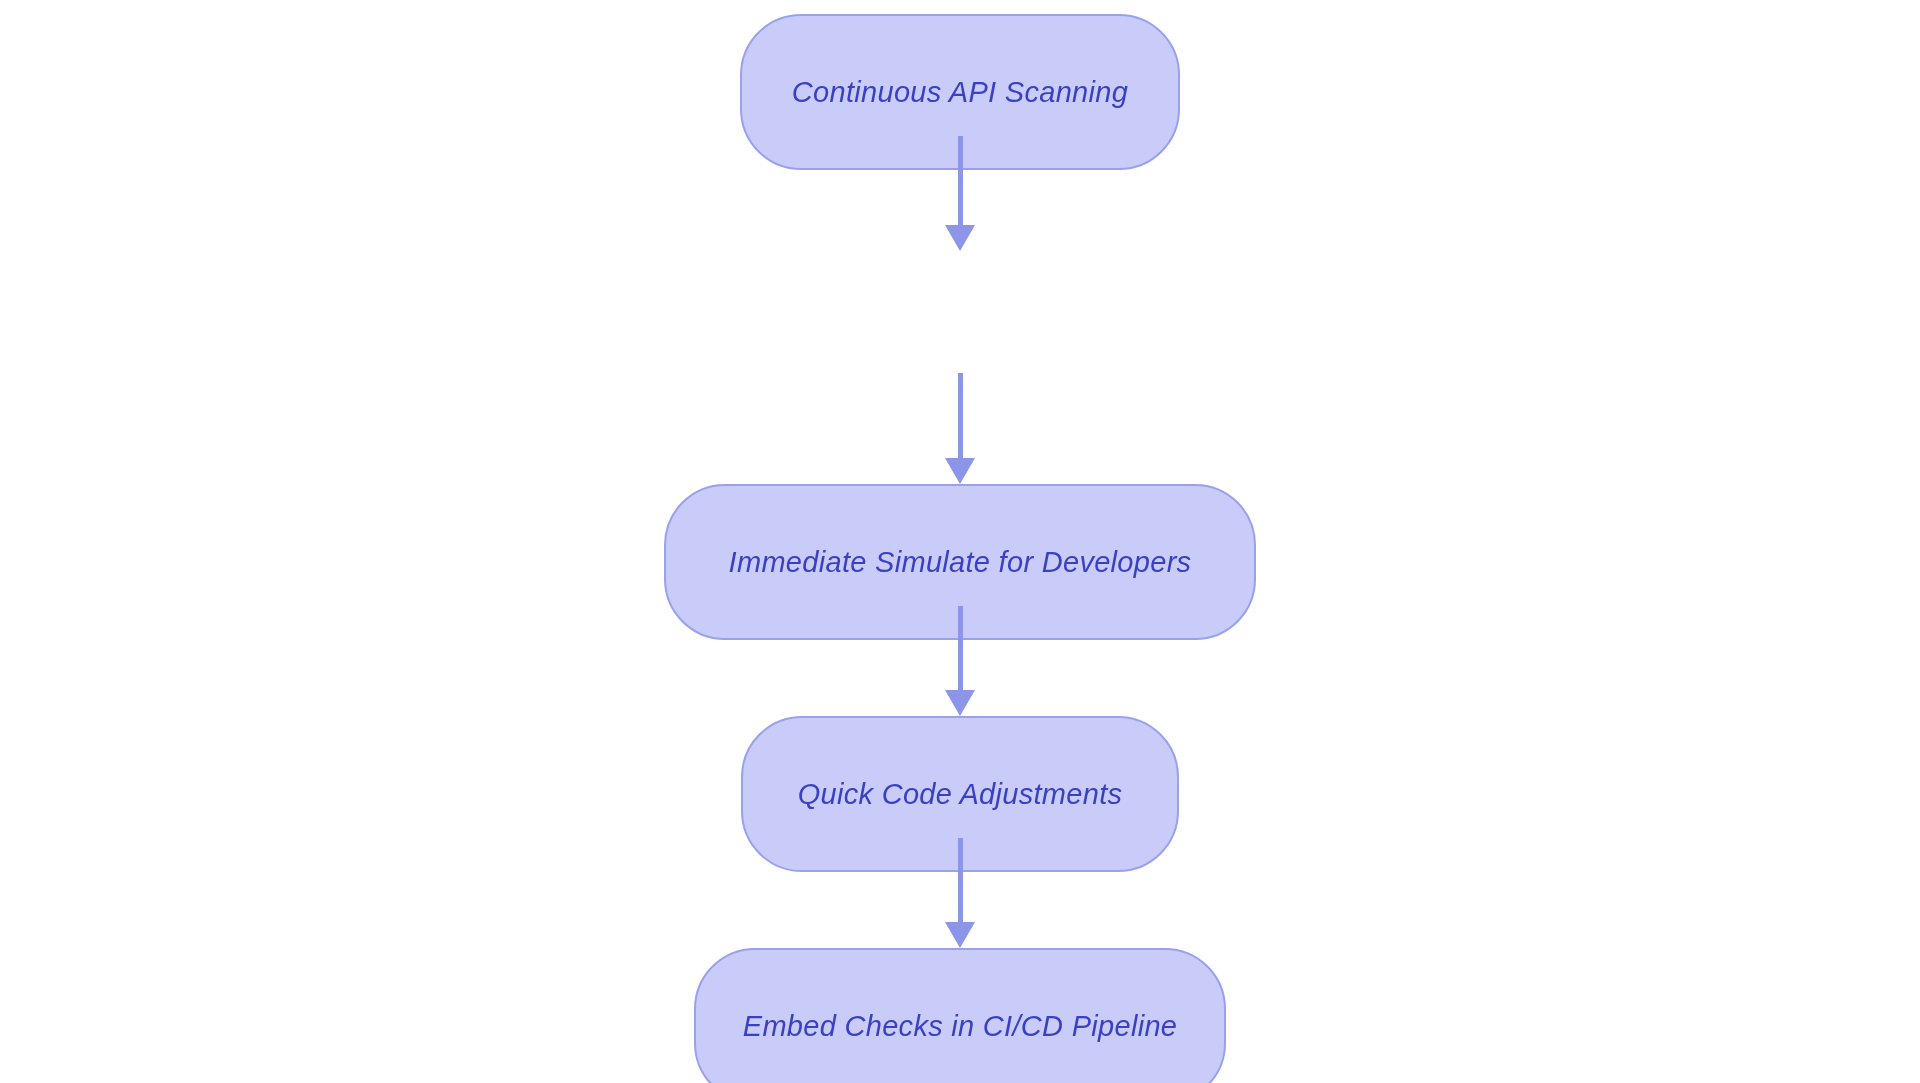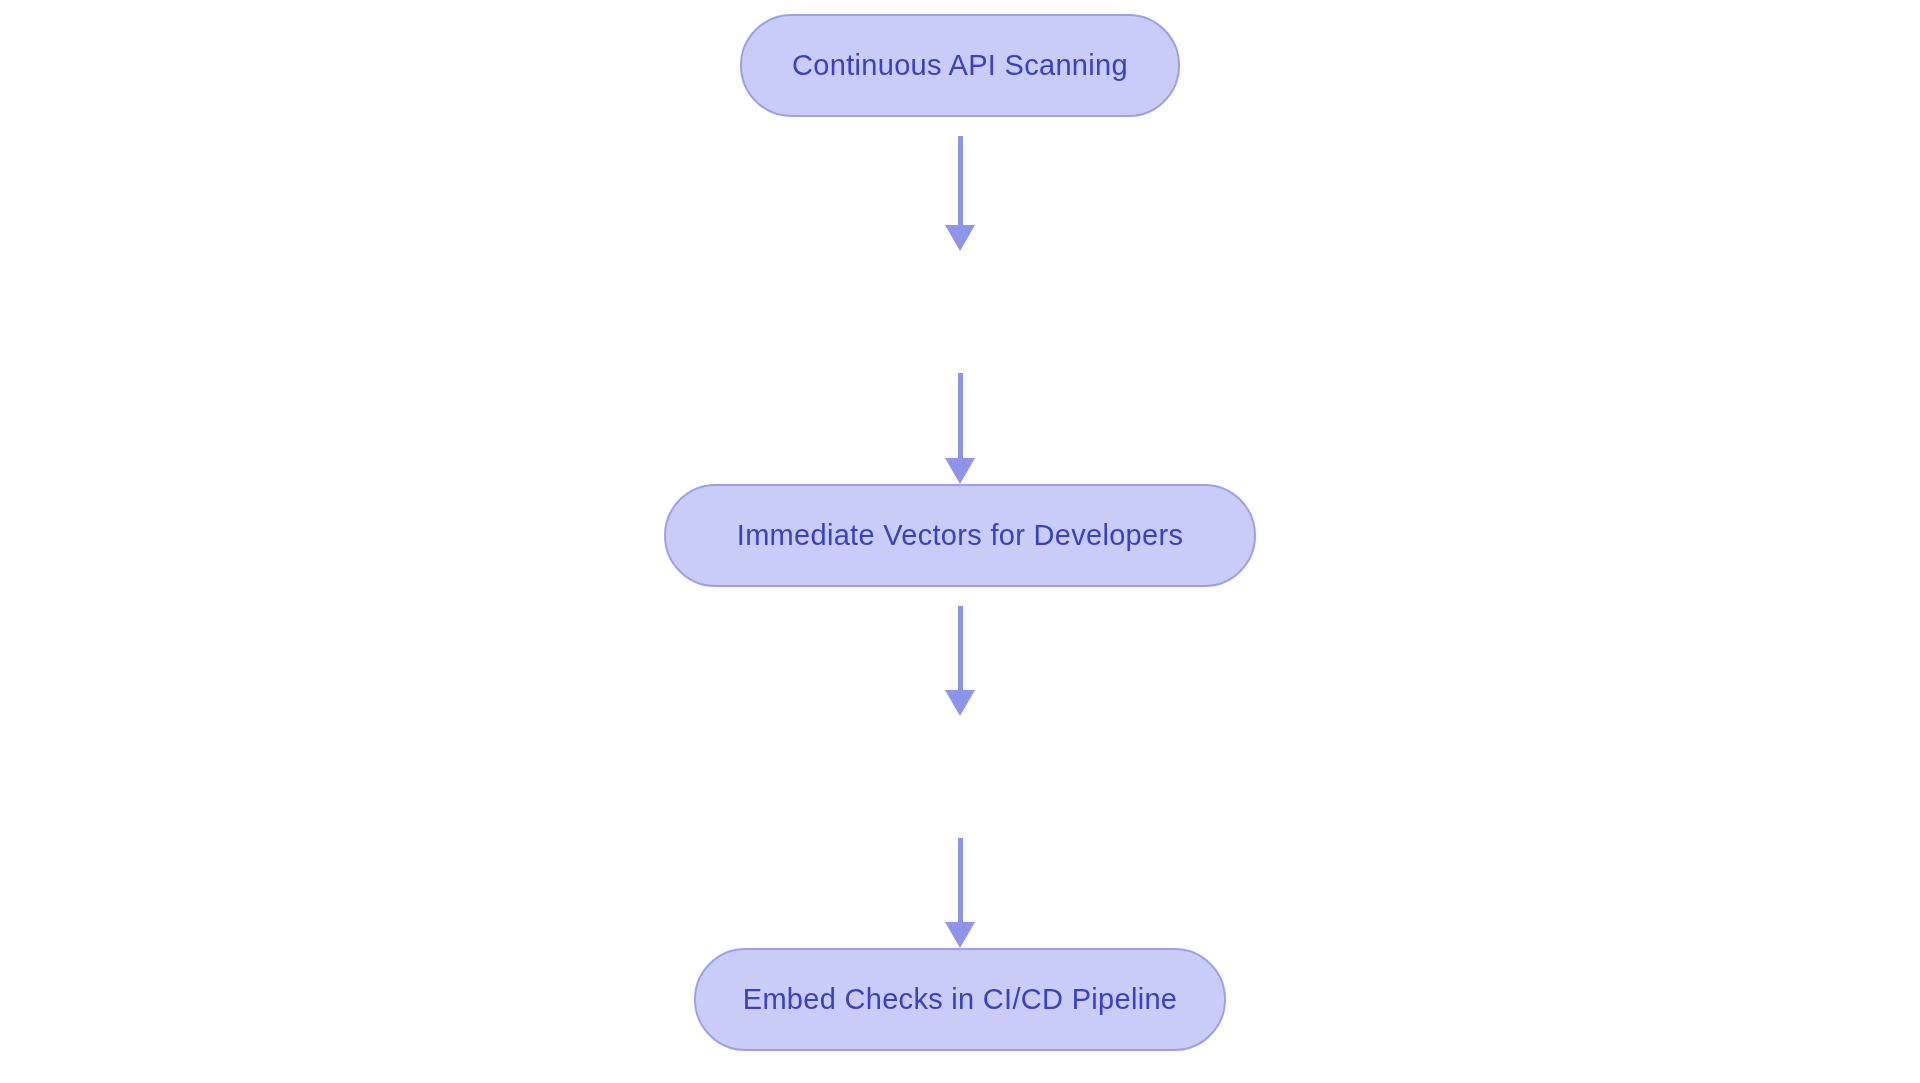--- a/index.html
+++ b/index.html
@@ -12,28 +12,29 @@
     position: relative;
     width: 1920px;
     height: 1083px;
     background: var(--background, #ffffff);
     overflow: hidden;
   }
   .node {
     position: absolute;
     left: 50%;
     transform: translateX(-50%);
-    height: 103px;
+    height: 156px;
     border-radius: 61px;
     background: var(--node-fill, #c9ccf8);
     border: 2px solid var(--node-border, #99a1ee);
     box-sizing: border-box;
     display: flex;
     align-items: center;
     justify-content: center;
+    font-style: italic;
   }
   .node-label {
     color: var(--node-text, #3a40c3);
     font-size: 29px;
     font-weight: 400;
     letter-spacing: 0.3px;
     white-space: nowrap;
   }
   .n1 { top: 14px;  width: 440px; }
   .n2 { top: 251px; width: 428px; }
@@ -82,28 +83,31 @@
     <div class="arrow-head"></div>
   </div>
 
 
   <div class="arrow a2">
     <div class="arrow-line"></div>
     <div class="arrow-head"></div>
   </div>
 
   <div class="node n3">
-    <span class="node-label">Immediate Vectors for Developers</span>
+    <span class="node-label">Immediate Simulate for Developers</span>
   </div>
 
   <div class="arrow a3">
     <div class="arrow-line"></div>
     <div class="arrow-head"></div>
   </div>
 
+  <div class="node n4">
+    <span class="node-label">Quick Code Adjustments</span>
+  </div>
 
   <div class="arrow a4">
     <div class="arrow-line"></div>
     <div class="arrow-head"></div>
   </div>
 
   <div class="node n5">
     <span class="node-label">Embed Checks in CI/CD Pipeline</span>
   </div>
 

